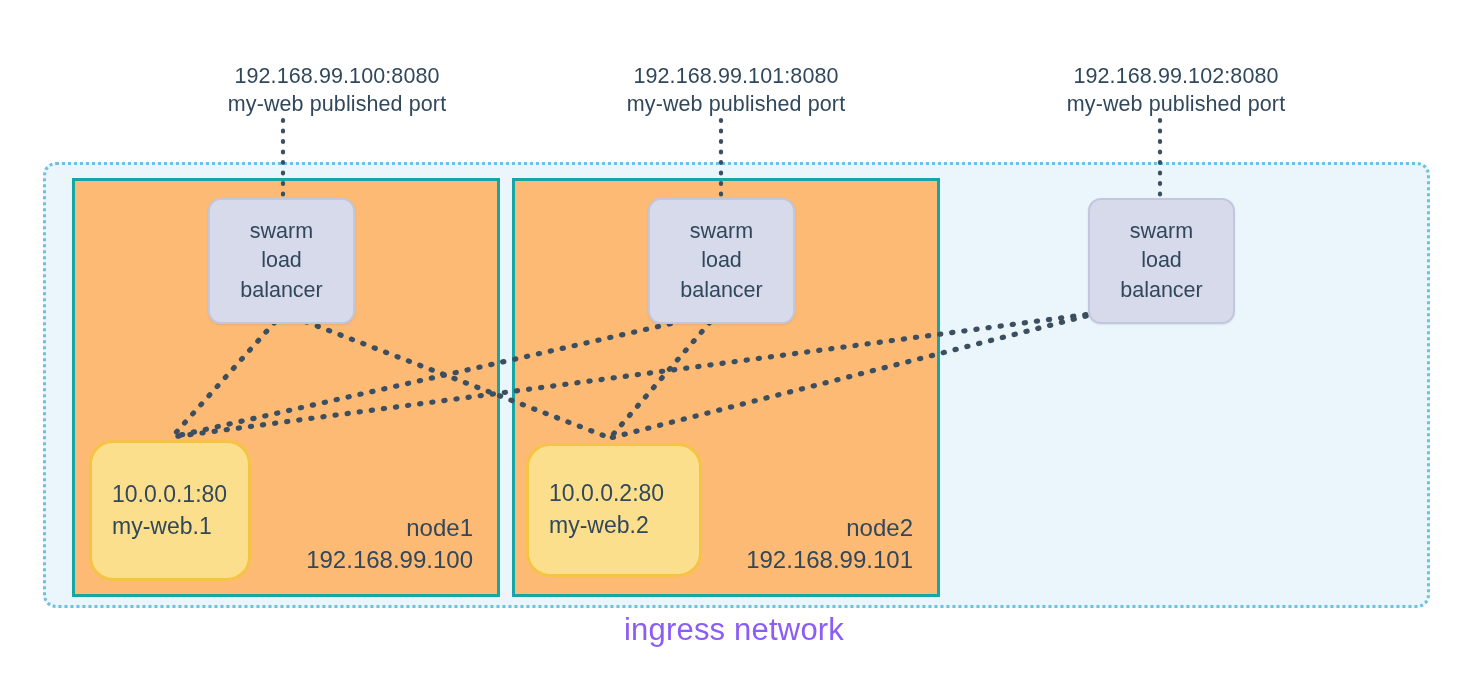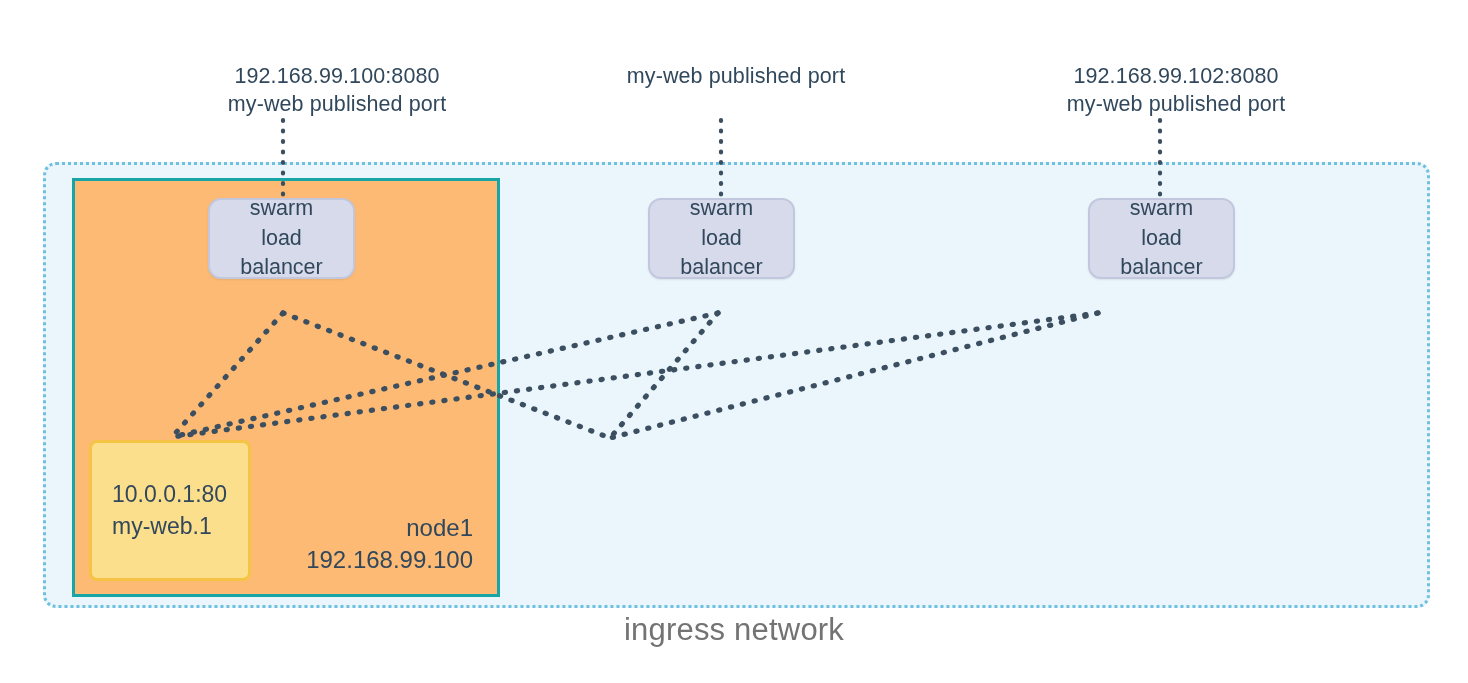--- a/index.html
+++ b/index.html
@@ -44,21 +44,21 @@
     background: #eaf6fb;
     border: 3px dotted #6fc0e0;
     border-radius: 13px;
   }
   #ingress-caption {
     position: absolute;
     left: 0;
     top: 612px;
     width: 1468px;
     text-align: center;
-    color: #737373;
+    color: #8b5cf6;
     font-size: 31px;
     letter-spacing: 0.2px;
   }
 
   
   .node-box {
     position: absolute;
     box-sizing: border-box;
     background: #fdba74;
     border: 3.5px solid #17a5a5;
@@ -80,21 +80,21 @@
     line-height: 1.34;
     white-space: nowrap;
   }
   .node-caption .nc-line { display: block; }
 
   
   .lb-box {
     position: absolute;
     box-sizing: border-box;
     width: 147px;
-    height: 81px;
+    height: 126px;
     top: 198px;
     background: #d7daea;
     border: 2px solid #c3c7dd;
     border-radius: 13px;
     display: flex;
     flex-direction: column;
     align-items: center;
     justify-content: center;
     color: #31485c;
     font-size: 21.5px;
@@ -105,21 +105,21 @@
   #lb-box-2 { left: 648px; }
   #lb-box-3 { left: 1088px; }
   .lb-box .lb-line { display: block; text-align: center; }
 
   
   .task-box {
     position: absolute;
     box-sizing: border-box;
     background: #fcdf8c;
     border: 3px solid #f6c445;
-    border-radius: 8px;
+    border-radius: 24px;
     display: flex;
     flex-direction: column;
     align-items: flex-start;
     justify-content: center;
     padding-left: 20px;
     color: #31485c;
     font-size: 23px;
     line-height: 1.38;
   }
   #task-box-1 {
@@ -149,36 +149,43 @@
 </head>
 <body>
 
 <div id="stage">
 
   <div class="port-label" style="left:306px; top:62px;margin-left:31px;">
     <span class="pl-line">192.168.99.100:8080</span>
     <span class="pl-line">my-web published port</span>
   </div>
   <div class="port-label" style="left:736px; top:62px;">
+    <span class="pl-line">192.168.99.101:8080</span>
     <span class="pl-line">my-web published port</span>
   </div>
   <div class="port-label" style="left:1176px; top:62px;">
     <span class="pl-line">192.168.99.102:8080</span>
     <span class="pl-line">my-web published port</span>
   </div>
 
   <div id="ingress-network"></div>
 
   <div class="node-box" id="node-box-1">
     <div class="node-caption">
       <span class="nc-line">node1</span>
       <span class="nc-line">192.168.99.100</span>
     </div>
   </div>
 
+  <div class="node-box" id="node-box-2">
+    <div class="node-caption">
+      <span class="nc-line">node2</span>
+      <span class="nc-line">192.168.99.101</span>
+    </div>
+  </div>
 
 
   <svg id="connectors" viewBox="0 0 1468 683">
     <g fill="none" stroke="#3c4f60" stroke-width="4.2" stroke-linecap="round" stroke-dasharray="1 9.5">
 
       <line x1="283" y1="120" x2="283" y2="198"></line>
       <line x1="721" y1="120" x2="721" y2="198"></line>
       <line x1="1160" y1="120" x2="1160" y2="198"></line>
     </g>
     <g fill="none" stroke="#3c4f60" stroke-width="5.2" stroke-linecap="round" stroke-dasharray="1.2 11">
@@ -205,16 +212,20 @@
   <div class="lb-box" id="lb-box-3">
     <span class="lb-line">swarm</span>
     <span class="lb-line">load</span>
     <span class="lb-line">balancer</span>
   </div>
 
   <div class="task-box" id="task-box-1">
     <span class="tb-line">10.0.0.1:80</span>
     <span class="tb-line">my-web.1</span>
   </div>
+  <div class="task-box" id="task-box-2">
+    <span class="tb-line">10.0.0.2:80</span>
+    <span class="tb-line">my-web.2</span>
+  </div>
 
   <div id="ingress-caption">ingress network</div>
 
 </div>
 
 </body></html>

